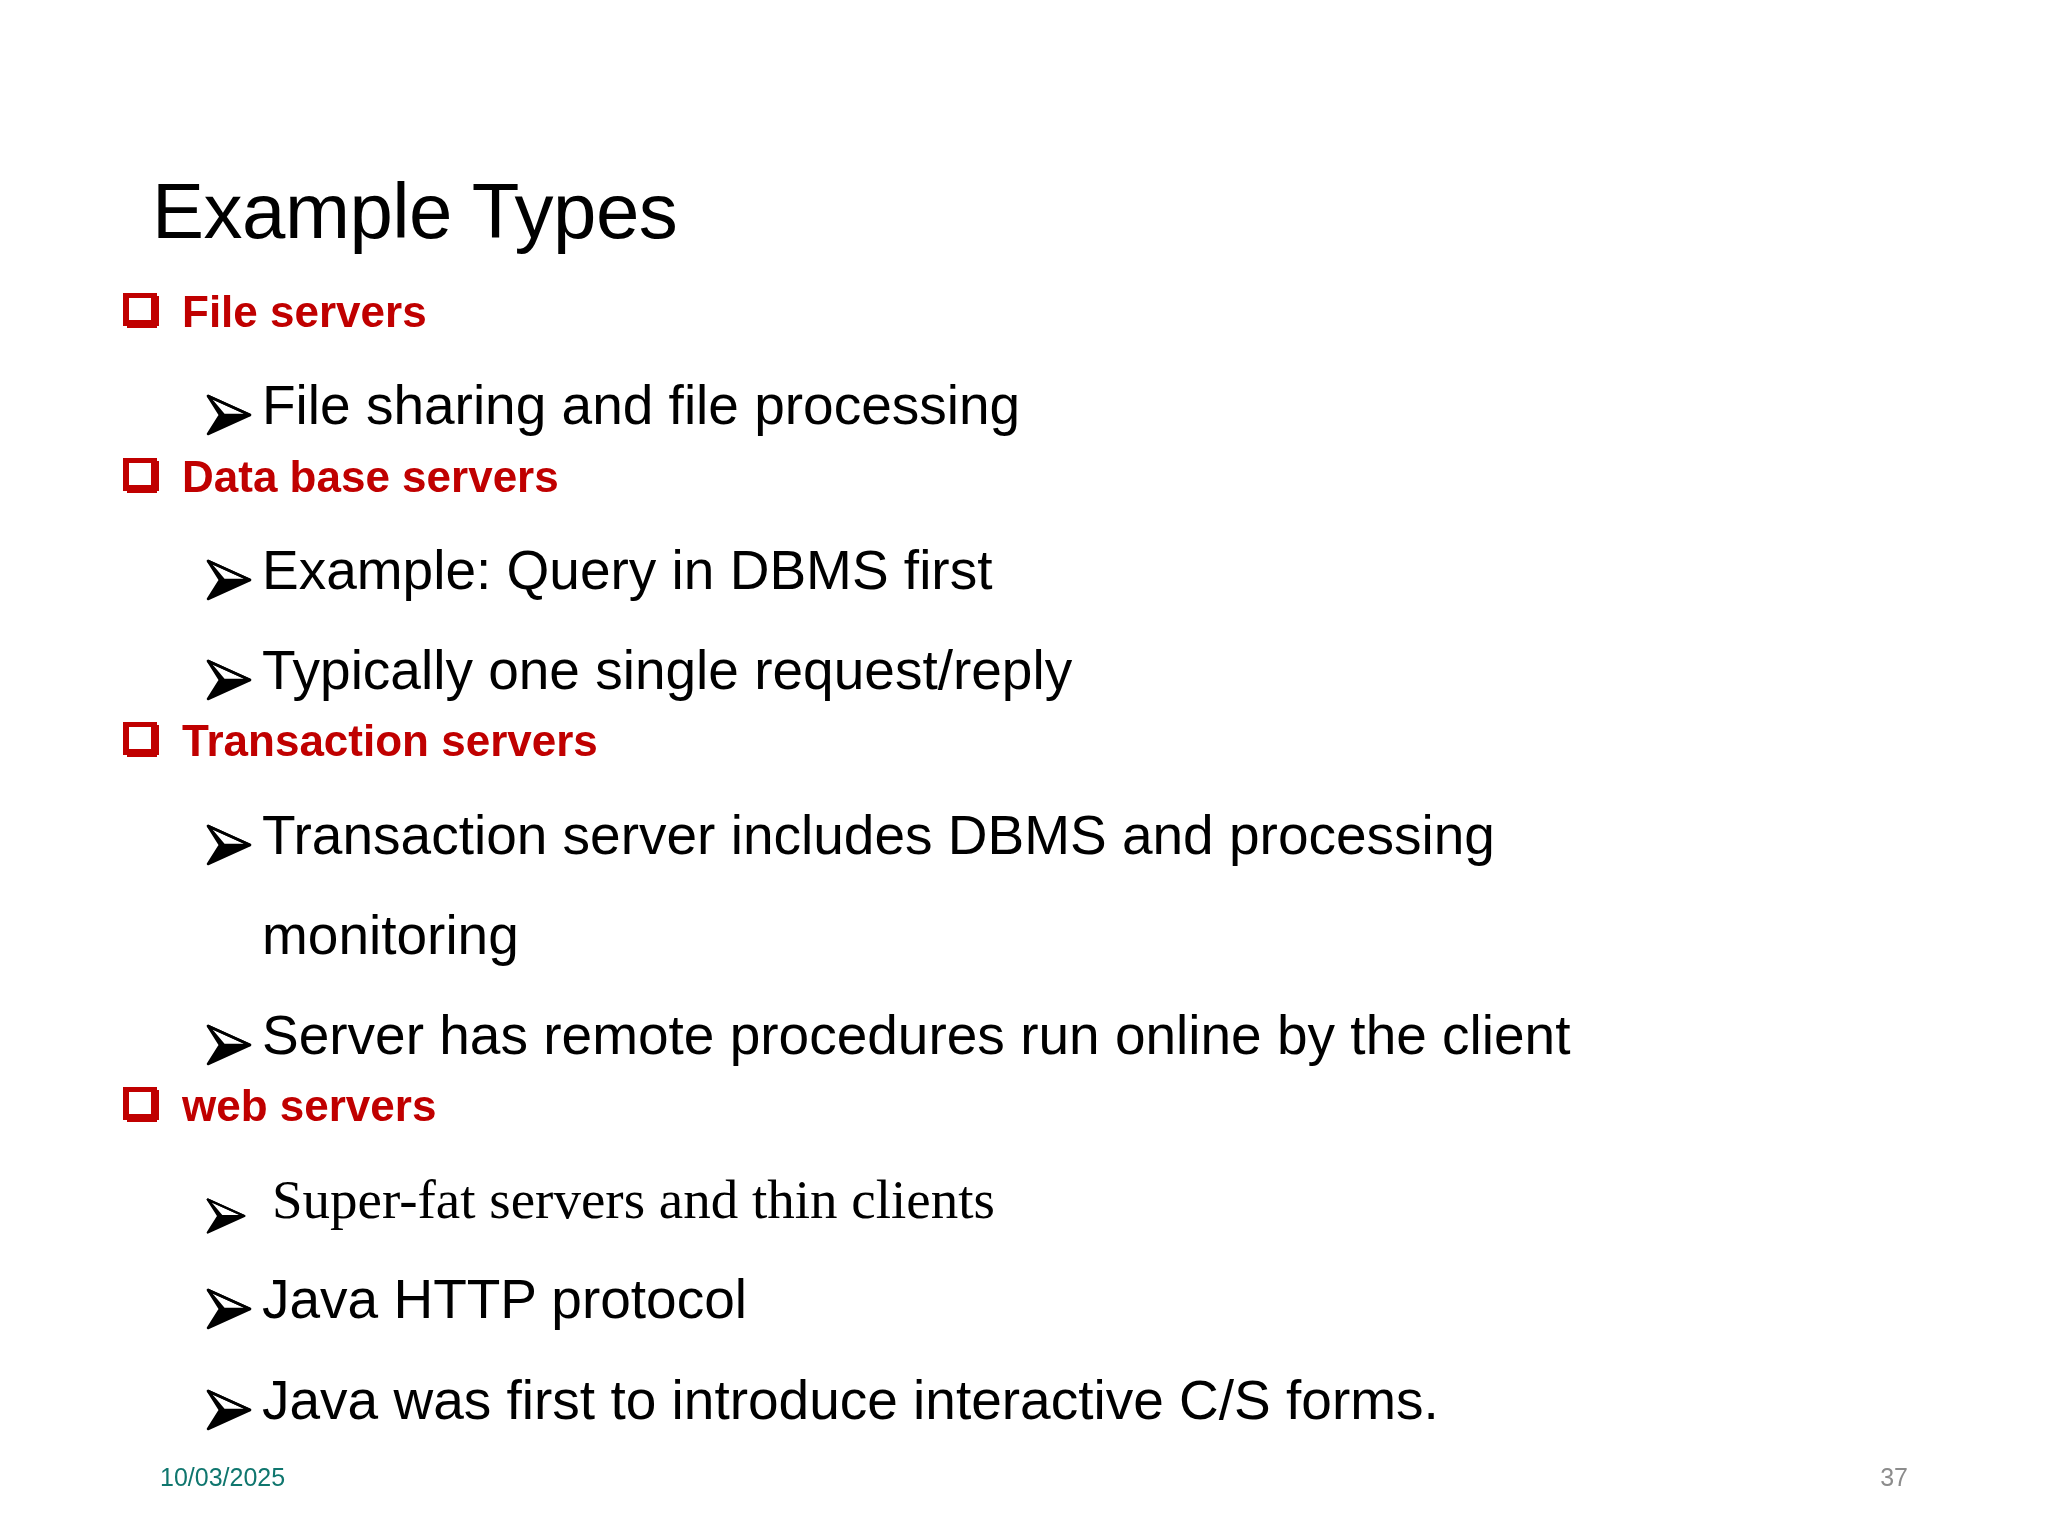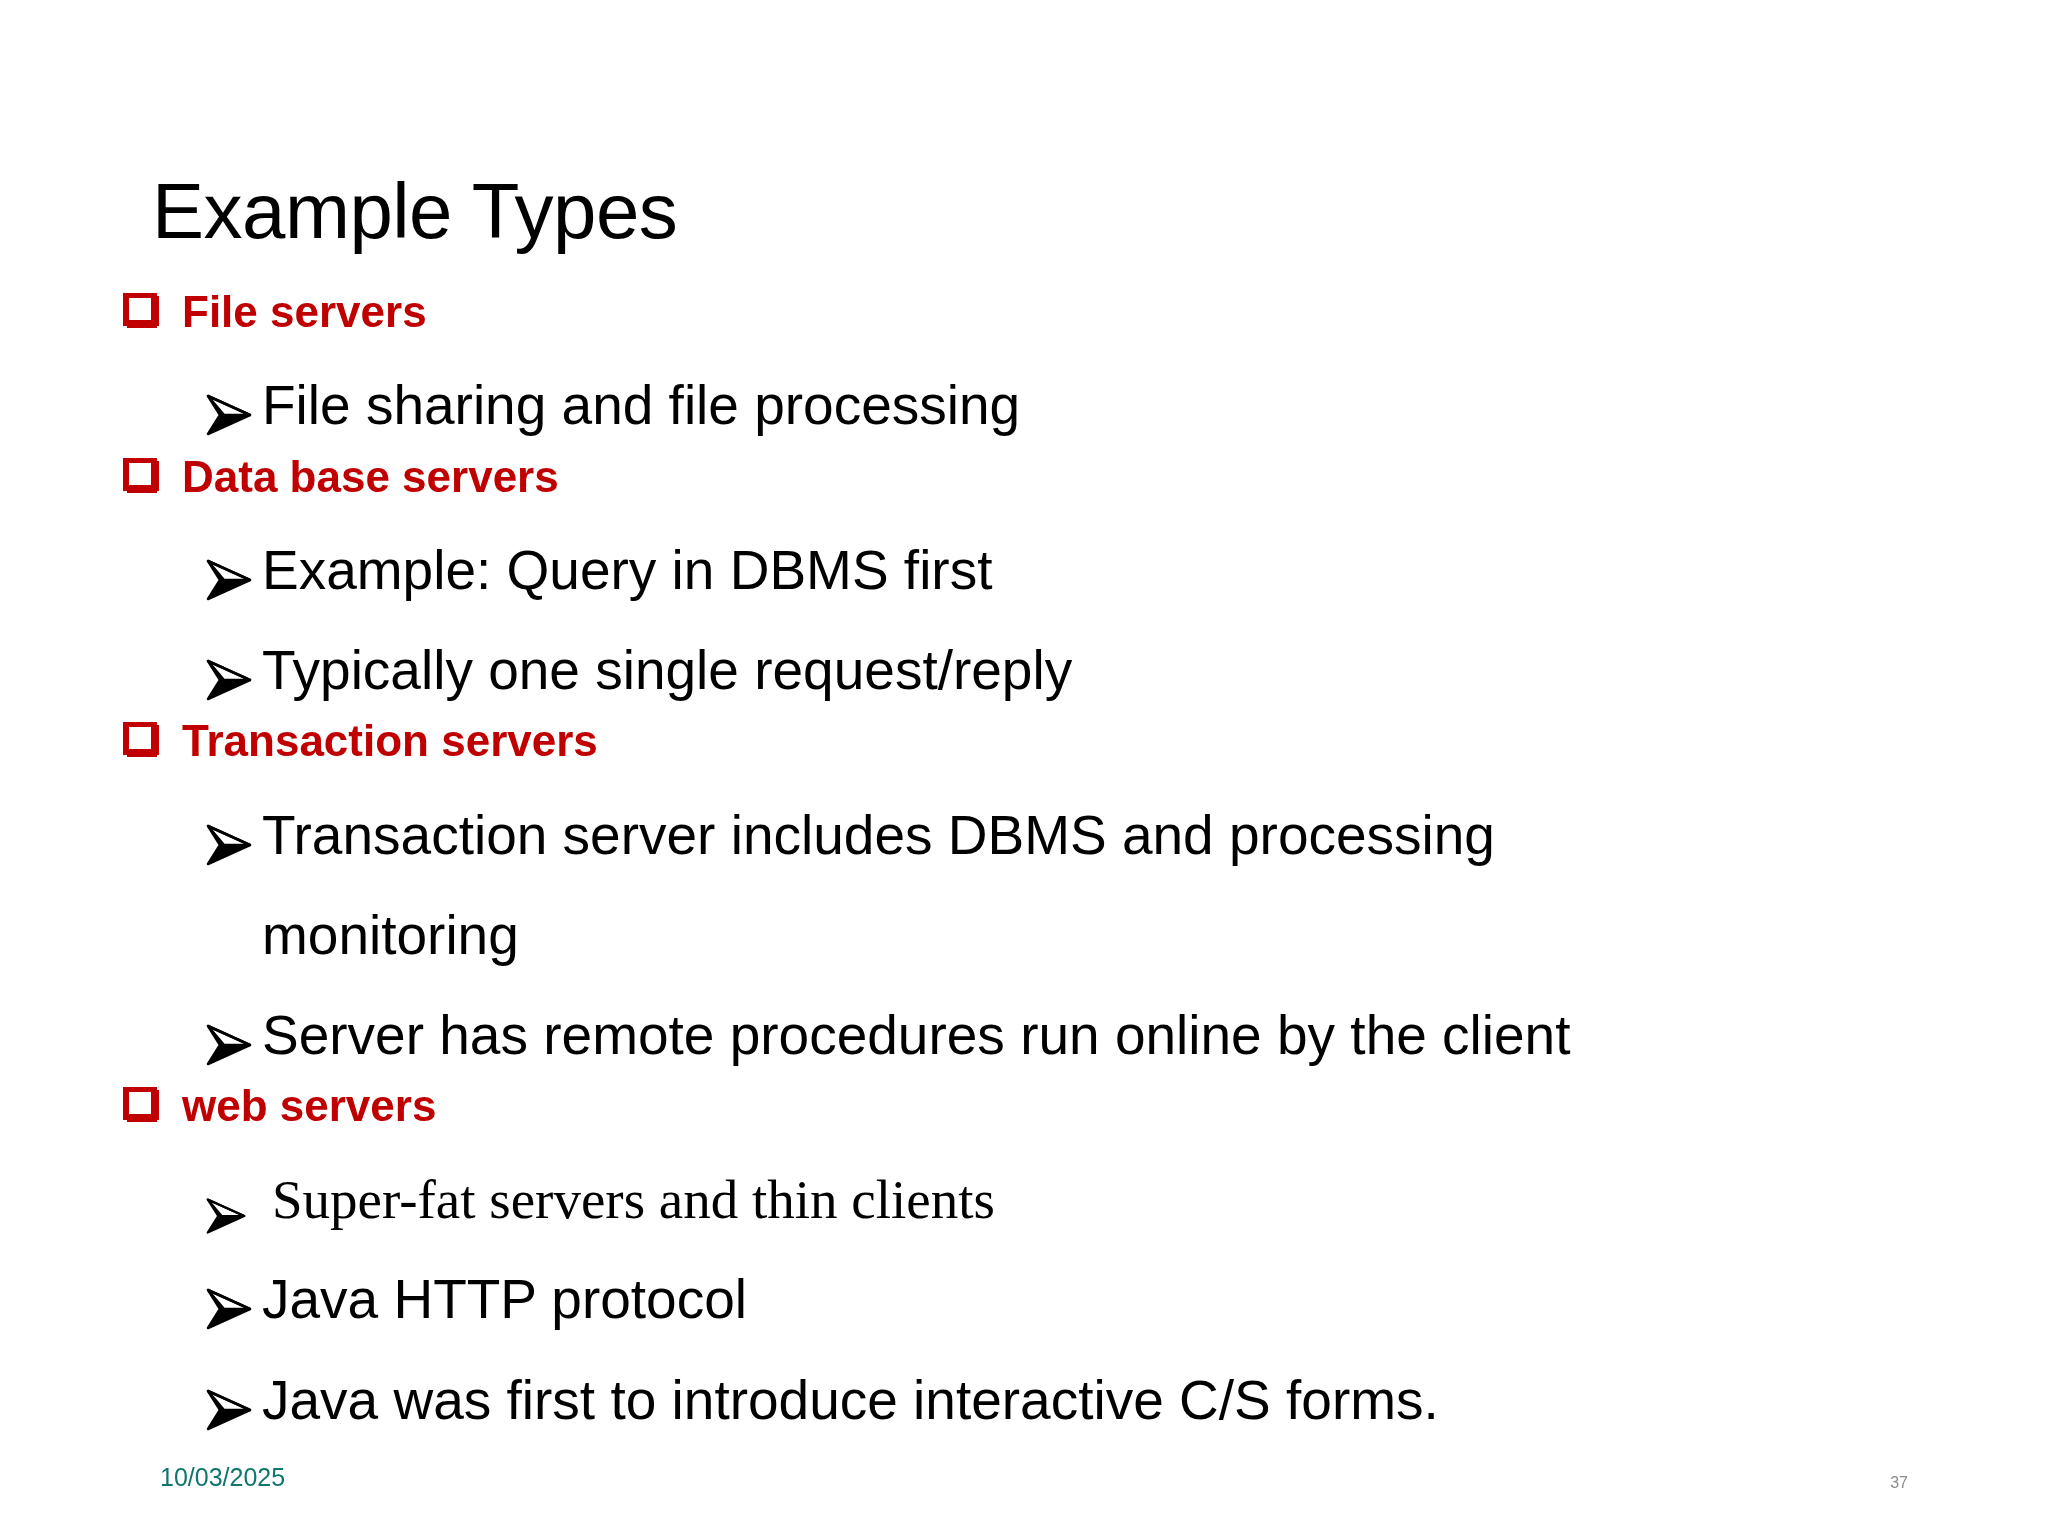--- a/index.html
+++ b/index.html
@@ -111,21 +111,21 @@
     bottom: 44px;
     font-size: 25px;
     color: #0f766e;
     font-weight: 400;
   }
 
   .footer-page {
     position: absolute;
     right: 140px;
     bottom: 44px;
-    font-size: 16px;
+    font-size: 25px;
     color: #8c8c8c;
     font-weight: 400;
   }
 </style>
 </head>
 <body>
 
 <div class="slide">
 
   <div class="slide-title">Example Types</div>

